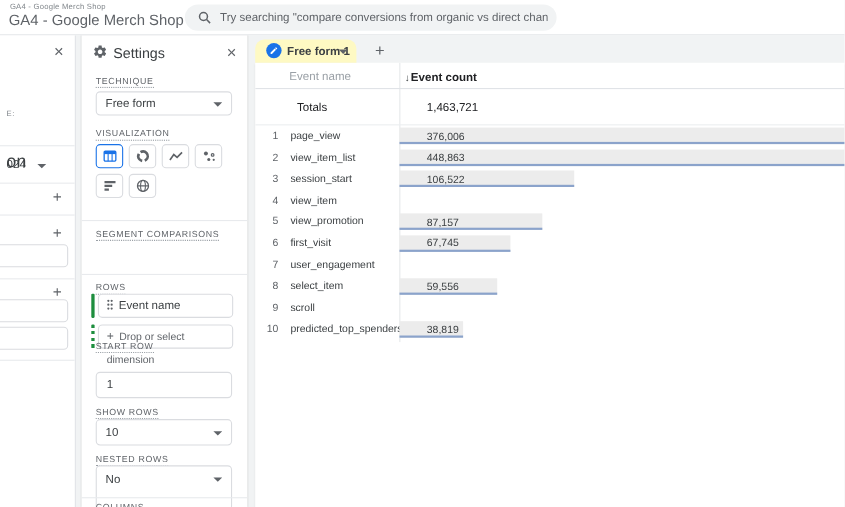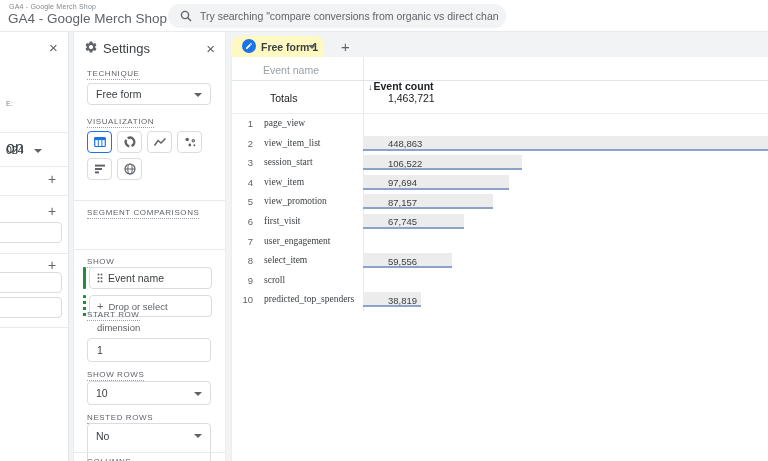--- a/index.html
+++ b/index.html
@@ -54,29 +54,29 @@
 
   
   .tab { position:absolute; top:36px; left:232px; width:92px; height:21px; background:#fef9c3; border-radius:8px 8px 0 0; z-index:3; cursor:pointer; }
   .tab-circle { position:absolute; left:10px; top:3px; width:14px; height:14px; border-radius:50%; background:#1a73e8; display:flex; align-items:center; justify-content:center; }
   .tab-label { position:absolute; left:29px; top:5px; font-size:10.5px; font-weight:bold; color:#3c4043; }
   .tab .caret { position:absolute; right:8px; top:9px; }
   .newtab { position:absolute; top:38px; left:341px; font-size:15px; color:#5f6368; cursor:pointer; }
 
   
   .th-dim { position:absolute; left:31px; top:7px; font-size:10.5px; color:#9aa0a6; }
-  .th-met { position:absolute; left:136px; top:23px; font-size:10.5px; font-weight:bold; color:#202124; }
+  .th-met { position:absolute; left:136px; top:8px; font-size:10.5px; font-weight:bold; color:#202124; }
   .th-met .arr { font-weight:normal; font-size:9px; margin-right:1px; color:#3c4043; }
   .vline { position:absolute; left:131px; top:0; width:1px; height:254px; background:#e6e8ea; }
   .totals-label { position:absolute; left:38px; top:35px; font-size:10.5px; color:#202124; }
   .totals-value { position:absolute; left:156px; top:35px; font-size:10.5px; color:#202124; }
   .rows-wrap { position:absolute; left:0; top:58px; width:536px; }
   .trow { position:relative; height:19.6px; }
   .tnum { position:absolute; left:0; top:3px; width:21px; text-align:right; font-size:9.5px; color:#5f6368; }
-  .tname { position:absolute; left:32px; top:3px; font-size:9.5px; color:#3c4043;font-family:Liberation Serif, serif; }
+  .tname { position:absolute; left:32px; top:3px; font-size:9.5px; color:#3c4043; }
   .tcell { position:absolute; left:131px; top:0; right:0; height:19.6px; overflow:hidden; }
   .tbar { position:absolute; left:0; top:1px; height:15px; background:#ececec; border-bottom:2px solid #8ba3cb; }
   .tval { position:absolute; left:25px; top:3.5px; font-size:9.5px; color:#3c4043; }
 </style>
 </head>
 <body>
 
 <div id="screen">
 
   <div class="topbar">
@@ -168,21 +168,21 @@
             <ellipse cx="7" cy="7" rx="2.2" ry="5" fill="none" stroke="currentColor" stroke-width="1"></ellipse>
             <line x1="2" y1="7" x2="12" y2="7" stroke="currentColor" stroke-width="1"></line>
           </svg>
       </div>
     </div>
 
     <div class="hdiv" style="top:168px;"></div>
     <span class="sp-label" style="top:176px;">SEGMENT COMPARISONS</span>
 
     <div class="hdiv" style="top:217px;"></div>
-    <span class="sp-label" style="top:225px;">SHOW</span>
+    <span class="sp-label" style="top:225px;">ROWS</span>
     <div class="greenbar" style="top:235px;"></div>
     <div class="chip" style="top:235px;">
       <span class="dragdots"><svg width="6" height="10" viewBox="0 0 6 10">
             <g fill="#5f6368">
               <circle cx="1.5" cy="1.5" r="1"></circle>
               <circle cx="4.5" cy="1.5" r="1"></circle>
               <circle cx="1.5" cy="5" r="1"></circle>
               <circle cx="4.5" cy="5" r="1"></circle>
               <circle cx="1.5" cy="8.5" r="1"></circle>
               <circle cx="4.5" cy="8.5" r="1"></circle>
@@ -229,44 +229,44 @@
     <span class="th-dim">Event name</span>
     <span class="th-met"><span class="arr">↓</span><span>Event count</span></span>
     <div class="hdiv" style="top:23px; background:#e0e3e7;"></div>
     <span class="totals-label">Totals</span>
     <span class="totals-value">1,463,721</span>
     <div class="hdiv" style="top:56px; background:#eceef0;"></div>
     <div class="rows-wrap">
         <div class="trow">
           <span class="tnum">1</span>
           <span class="tname">page_view</span>
+          <span class="tcell">
+            <span class="tbar" style="width: 561px; background: rgb(236, 236, 236); border-bottom-color: rgb(139, 163, 203);"></span>
+            <span class="tval">376,006</span>
+          </span>
         </div>
         <div class="trow">
           <span class="tnum">2</span>
           <span class="tname">view_item_list</span>
           <span class="tcell">
             <span class="tbar" style="width: 517px; background: rgb(236, 236, 236); border-bottom-color: rgb(139, 163, 203);"></span>
             <span class="tval">448,863</span>
           </span>
         </div>
         <div class="trow">
           <span class="tnum">3</span>
           <span class="tname">session_start</span>
           <span class="tcell">
             <span class="tbar" style="width: 159px; background: rgb(236, 236, 236); border-bottom-color: rgb(139, 163, 203);"></span>
             <span class="tval">106,522</span>
           </span>
         </div>
         <div class="trow">
           <span class="tnum">4</span>
           <span class="tname">view_item</span>
-          <span class="tcell">
-            <span class="tbar" style="width: 146px; background: rgb(236, 236, 236); border-bottom-color: rgb(139, 163, 203);"></span>
-            <span class="tval">97,694</span>
-          </span>
         </div>
         <div class="trow">
           <span class="tnum">5</span>
           <span class="tname">view_promotion</span>
           <span class="tcell">
             <span class="tbar" style="width: 130px; background: rgb(236, 236, 236); border-bottom-color: rgb(139, 163, 203);"></span>
             <span class="tval">87,157</span>
           </span>
         </div>
         <div class="trow">

